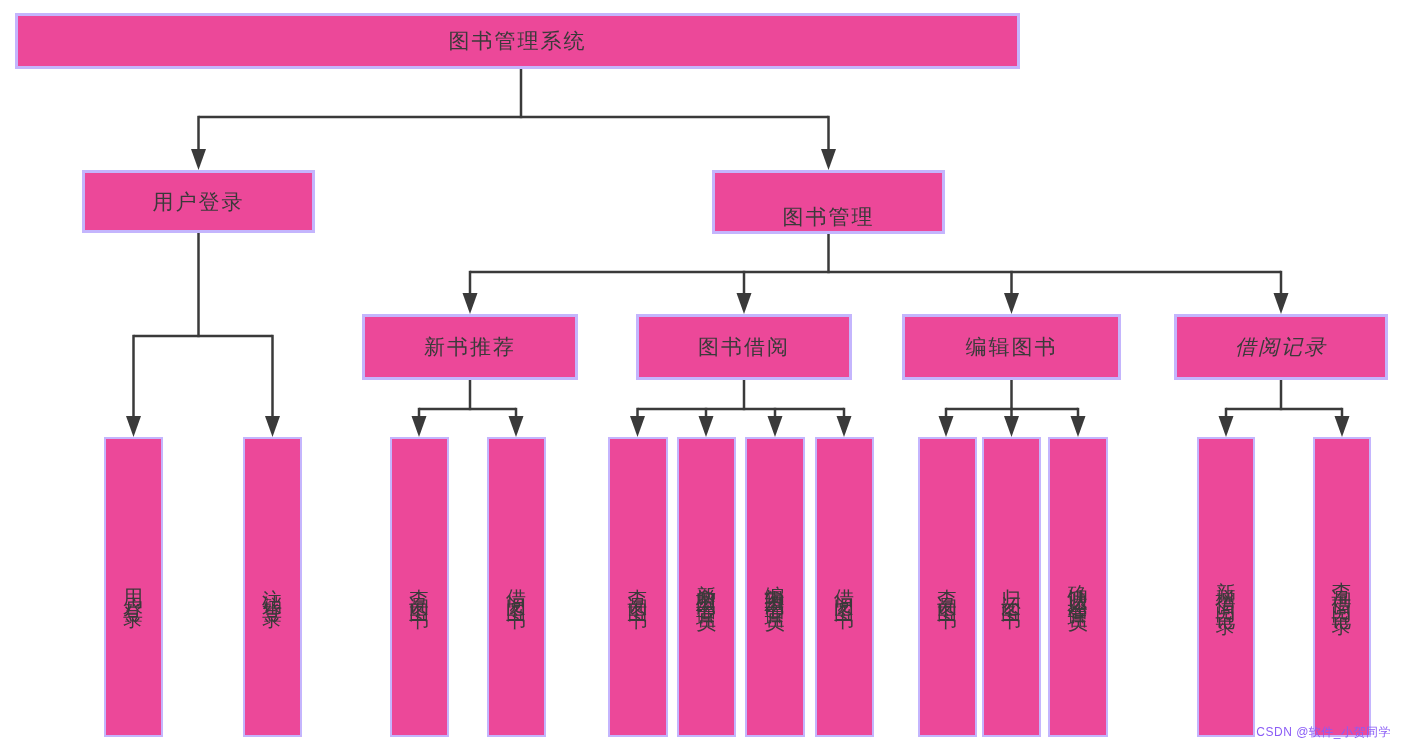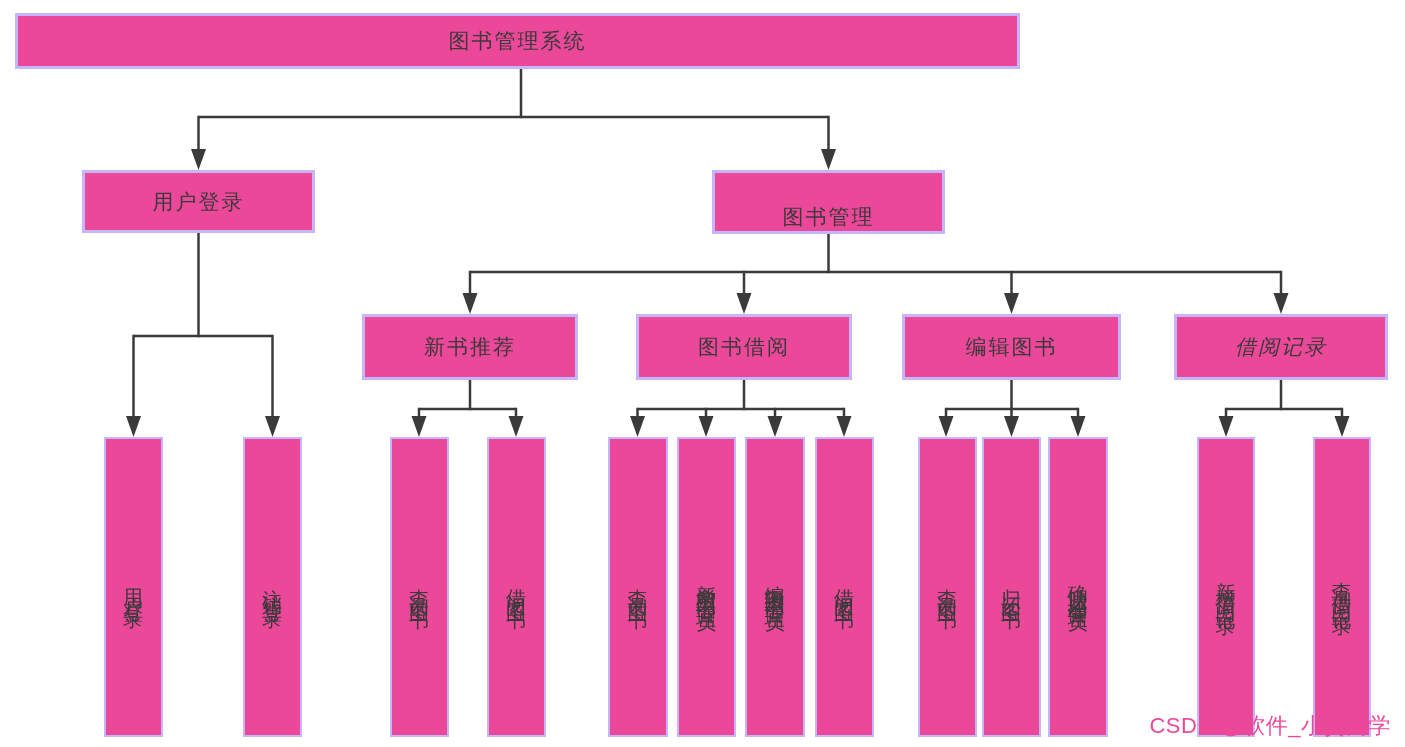--- a/index.html
+++ b/index.html
@@ -35,22 +35,22 @@
     text-orientation: mixed;
     font-size: 20px;
     letter-spacing: 7px;
     line-height: 1;
     color: #3a3a3a;
   }
   .watermark {
     position: absolute;
     right: 14px;
     bottom: 6px;
-    font-size: 22px;
-    color: #ec4899;
+    font-size: 12px;
+    color: #8b5cf6;
     letter-spacing: 0.5px;
     white-space: nowrap;
   }
   svg line     { stroke: #3a3a3a; stroke-width: 2.5; }
   svg polygon  { fill: #3a3a3a; stroke: none; }
 </style>
 </head>
 <body>
 
 <div id="canvas">

